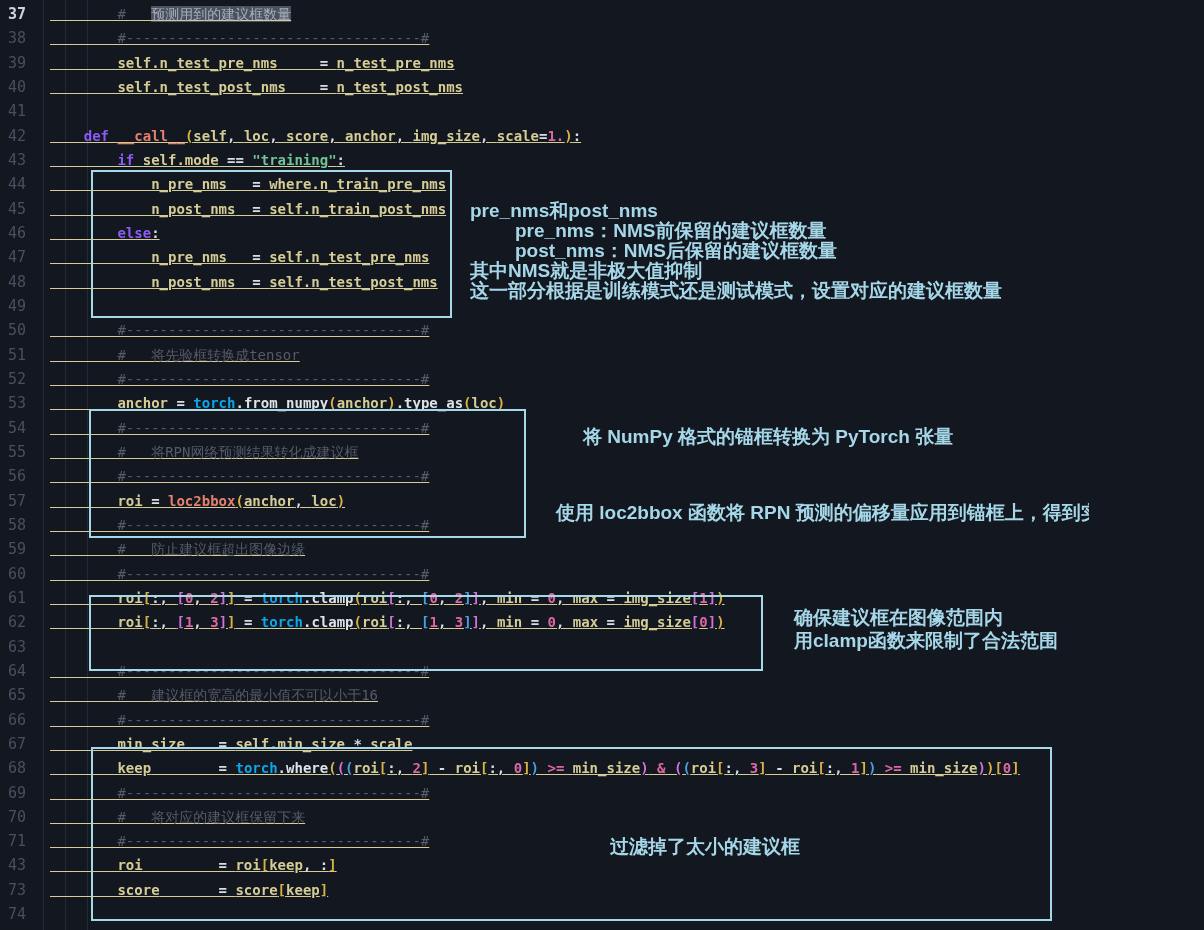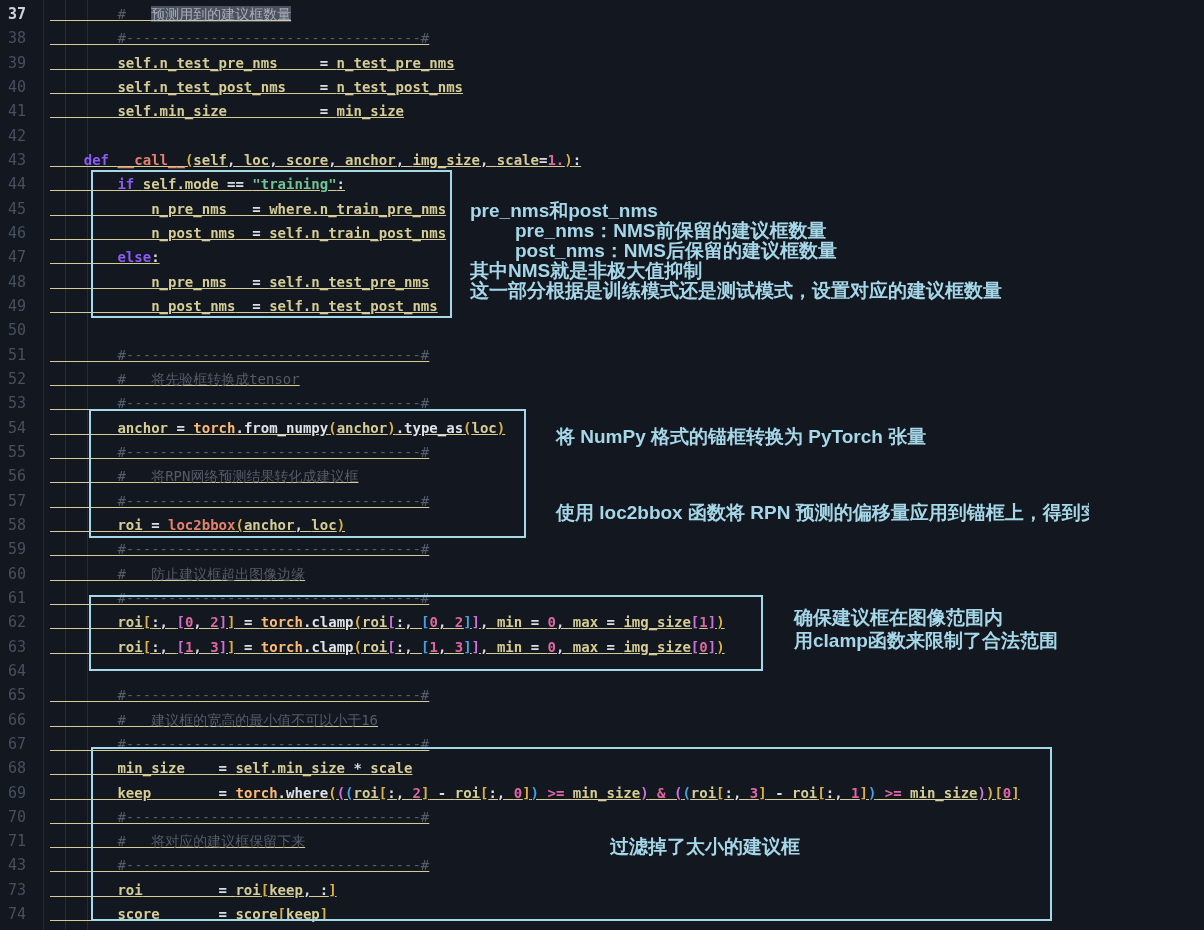--- a/index.html
+++ b/index.html
@@ -20,21 +20,21 @@
   
   #code-area{position:absolute;left:50px;top:2px;}
   pre.cl{
     margin:0;height:24.33px;line-height:24.33px;
     font-family:"DejaVu Sans Mono",monospace;font-size:14px;font-weight:bold;
     color:#d5cd95;white-space:pre;text-decoration:underline;
   }
   .v{color:#d5cd95;text-align:right;}
   .kw{color:#8b5cf6;}
   .fn{color:#e5806e;}
-  .mod{color:#fdba74;}
+  .mod{color:#0ea5e9;}
   .meth{color:#dfe3e8;}
   .op{color:#d9dde2;}
   .opp{color:#dd67a4;}
   .str{color:#72c494;}
   .num{color:#dd67a4;}
   .b1{color:#d9b245;}
   .b2{color:#cd72d8;}
   .b3{color:#4a9fe0;}
   .cm{color:#545b69;font-weight:normal;}
   .cmsel{color:#a7adb8;background:#4a5261;font-weight:normal;}
@@ -44,21 +44,21 @@
   #hbox-2{left:89px;top:409px;width:437px;height:129px;}
   #hbox-3{left:89px;top:595px;width:674px;height:76px;}
   #hbox-4{left:91px;top:747px;width:961px;height:174px;}
   
   .anno{
     position:absolute;color:#a5d7e8;font-family:"Liberation Sans",sans-serif;
     font-weight:bold;font-size:19px;white-space:pre;
   }
   #anno-1{left:470px;top:201px;line-height:20px;}
   #anno-1 .ind{padding-left:45px;}
-  #anno-2{left:556px;top:424px;text-align:center;}
+  #anno-2{left:583px;top:424px;text-align:center;}
   #anno-3{left:556px;top:500px;}
   #anno-4{left:794px;top:606px;line-height:23px;}
   #anno-5{left:610px;top:834px;}
 </style>
 </head>
 <body>
 
 <div id="screen">
   <div class="guide" id="guide-1"></div>
   <div class="guide" id="guide-2"></div>
@@ -103,21 +103,20 @@
       <div class="ln">43</div>
       <div class="ln">73</div>
       <div class="ln">74</div>
       <div class="ln">75</div>
     </div>
   <div id="code-area">
       <pre class="cl"><span class="cm">        #   </span><span class="cmsel">预测用到的建议框数量</span></pre>
       <pre class="cl"><span class="cm">        #-----------------------------------#</span></pre>
       <pre class="cl"><span class="v">        self.n_test_pre_nms</span><span class="op">     = </span><span class="v">n_test_pre_nms</span></pre>
       <pre class="cl"><span class="v">        self.n_test_post_nms</span><span class="op">    = </span><span class="v">n_test_post_nms</span></pre>
-      <pre class="cl"><span class="v">        self.min_size</span><span class="op">           = </span><span class="v">min_size</span></pre>
       <pre class="cl"></pre>
       <pre class="cl"><span class="kw">    def </span><span class="fn">__call__</span><span class="b1">(</span><span class="v">self</span><span class="op">, </span><span class="v">loc</span><span class="op">, </span><span class="v">score</span><span class="op">, </span><span class="v">anchor</span><span class="op">, </span><span class="v">img_size</span><span class="op">, </span><span class="v">scale</span><span class="op">=</span><span class="num">1.</span><span class="b1">)</span><span class="op">:</span></pre>
       <pre class="cl"><span class="kw">        if </span><span class="v">self.mode</span><span class="op"> == </span><span class="str">"training"</span><span class="op">:</span></pre>
       <pre class="cl"><span class="v">            n_pre_nms</span><span class="op">   = </span><span class="v">where.n_train_pre_nms</span></pre>
       <pre class="cl"><span class="v">            n_post_nms</span><span class="op">  = </span><span class="v">self.n_train_post_nms</span></pre>
       <pre class="cl"><span class="kw">        else</span><span class="op">:</span></pre>
       <pre class="cl"><span class="v">            n_pre_nms</span><span class="op">   = </span><span class="v">self.n_test_pre_nms</span></pre>
       <pre class="cl"><span class="v">            n_post_nms</span><span class="op">  = </span><span class="v">self.n_test_post_nms</span></pre>
       <pre class="cl"></pre>
       <pre class="cl"><span class="cm">        #-----------------------------------#</span></pre>

